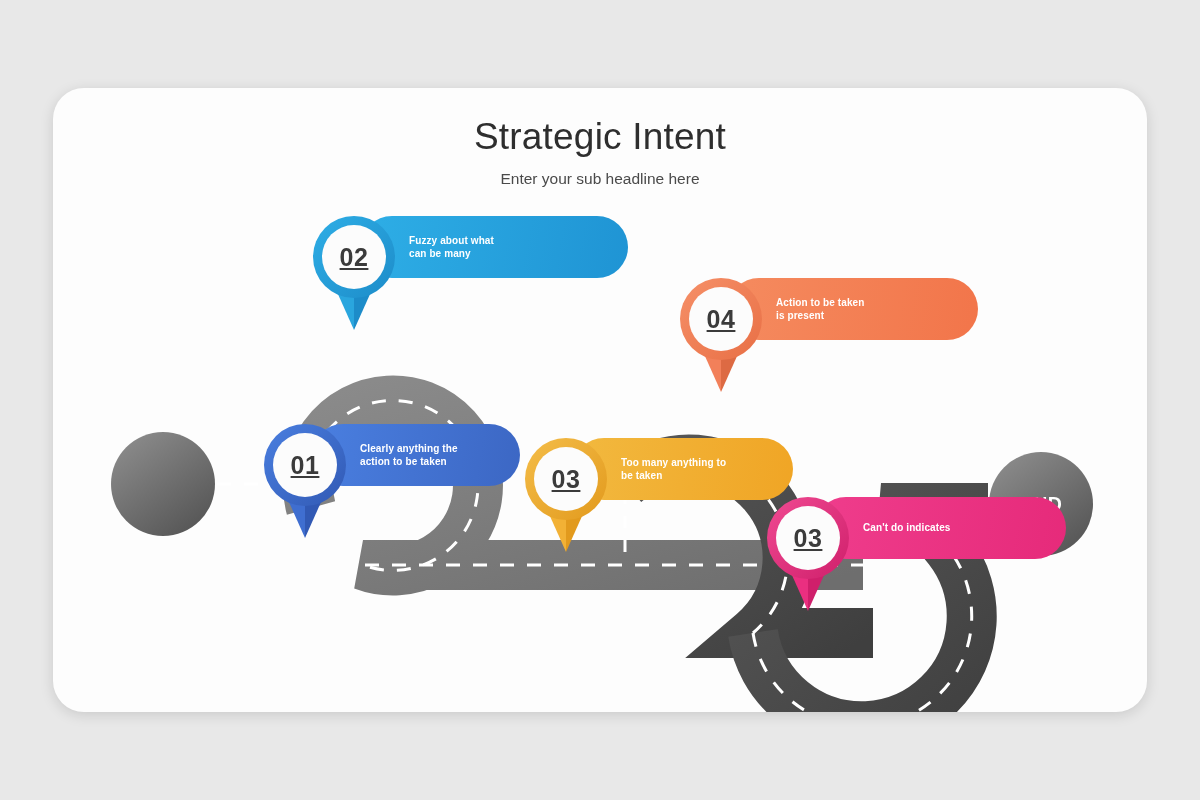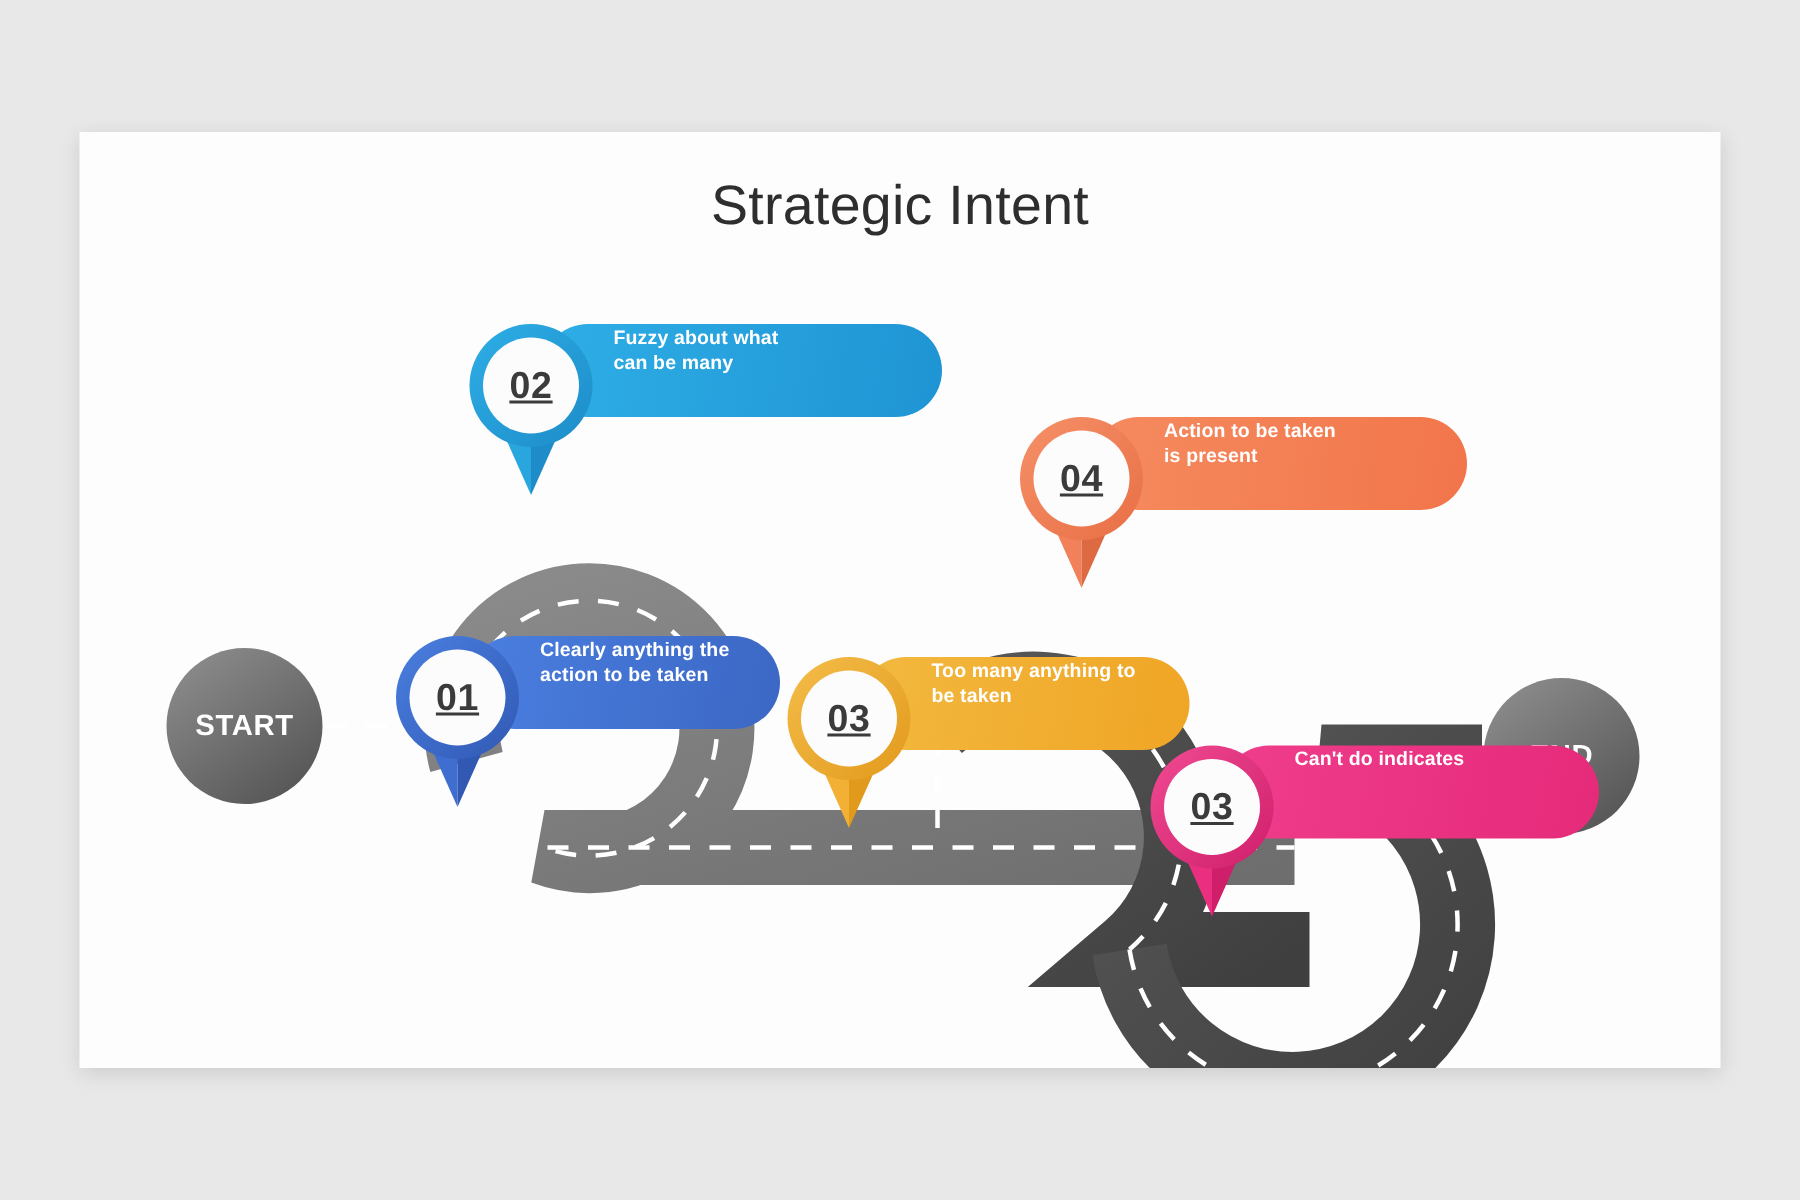--- a/index.html
+++ b/index.html
@@ -9,20 +9,21 @@
     font-family:"Liberation Sans", sans-serif;
     overflow:hidden;
   }
   #stage { position:relative; width:1200px; height:800px; }
 
   #slide-card {
     position:absolute; left:53px; top:88px;
     width:1094px; height:624px;
     background:#fdfdfd;
     box-shadow:0 3px 14px rgba(0,0,0,0.13);
+    border-radius:31px;
   }
 
   #page-title {
     position:absolute; left:0; top:28px; width:100%;
     text-align:center;
     font-size:37px; font-weight:400; color:#2e2e2e;
     letter-spacing:0.2px;
   }
   #page-subtitle {
     position:absolute; left:0; top:82px; width:100%;
@@ -30,22 +31,22 @@
     font-size:15.5px; font-weight:400; color:#4a4a4a;
   }
 
   #roadmap-svg { position:absolute; left:0; top:0; width:1094px; height:624px; }
 
   
   .pin-marker { position:absolute; }
   .pin-label {
     position:absolute; top:0;
     height:62px; border-radius:31px;
-    display:flex; align-items:flex-start;
-    color:#ffffff; font-size:13px; font-weight:bold;
+    display:flex; align-items:center;
+    color:#ffffff; font-size:10px; font-weight:bold;
     line-height:1.32; letter-spacing:0.1px;
   }
   .pin-label.right { left:48px; padding-left:48px; padding-right:20px; }
   .pin-label-text { display:block; }
 
   .pin-head {
     position:absolute; left:0; top:0;
     width:82px; height:82px; border-radius:50%;
     z-index:4;
   }
@@ -74,20 +75,21 @@
   }
 </style>
 </head>
 <body>
 
 <div id="stage">
 
   <div id="slide-card">
 
     <div id="page-title">Strategic Intent</div>
+    <div id="page-subtitle">Enter your sub headline here</div>
 
     <svg id="roadmap-svg" viewBox="0 0 1094 624">
       <defs>
         <linearGradient id="gradRoadLight" x1="0" y1="0" x2="1" y2="1">
           <stop offset="0%" stop-color="#8a8a8a"></stop>
           <stop offset="100%" stop-color="#6e6e6e"></stop>
         </linearGradient>
         <linearGradient id="gradRoadDark" x1="0" y1="0" x2="1" y2="1">
           <stop offset="0%" stop-color="#565656"></stop>
           <stop offset="100%" stop-color="#3f3f3f"></stop>
@@ -131,23 +133,20 @@
 
         <path d="M 572 395 A 98 98 0 1 1 700 545" stroke="#ffffff" stroke-width="3" fill="none" stroke-dasharray="14 13"></path>
         <path d="M 700 545 A 110 110 0 1 0 828 420 L 935 420" stroke="#ffffff" stroke-width="3" fill="none" stroke-dasharray="14 13"></path>
         <path d="M 572 380 L 572 470" stroke="#ffffff" stroke-width="3" fill="none" stroke-dasharray="12 12"></path>
       </g>
 
       <circle cx="110" cy="396" r="52" fill="url(#gradTermStart)"></circle>
       <circle cx="988" cy="416" r="52" fill="url(#gradTermEnd)"></circle>
     </svg>
 
-    <div class="terminal" style="left:58px; top:344px; background:transparent;">
-      <span>START</span>
-    </div>
     <div class="terminal" style="left:936px; top:364px; background:transparent;">
       <span>END</span>
     </div>
 
     <div class="pin-marker" style="left:260px; top:128px; z-index:20;">
       <div class="pin-label right" style="width:267px; background:linear-gradient(100deg,#2eaee6,#1f94d4);">
         <div>
           <span class="pin-label-text">Fuzzy about what</span>
           <span class="pin-label-text">can be many</span>
         </div>

